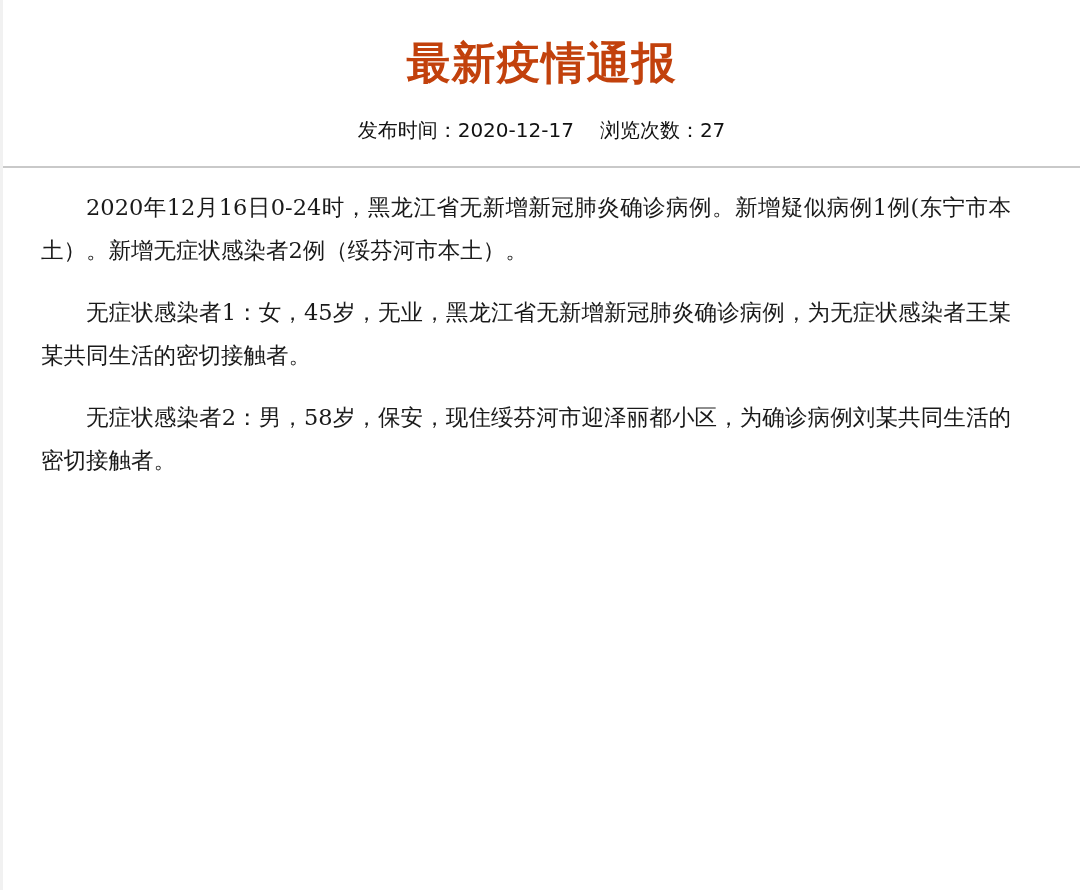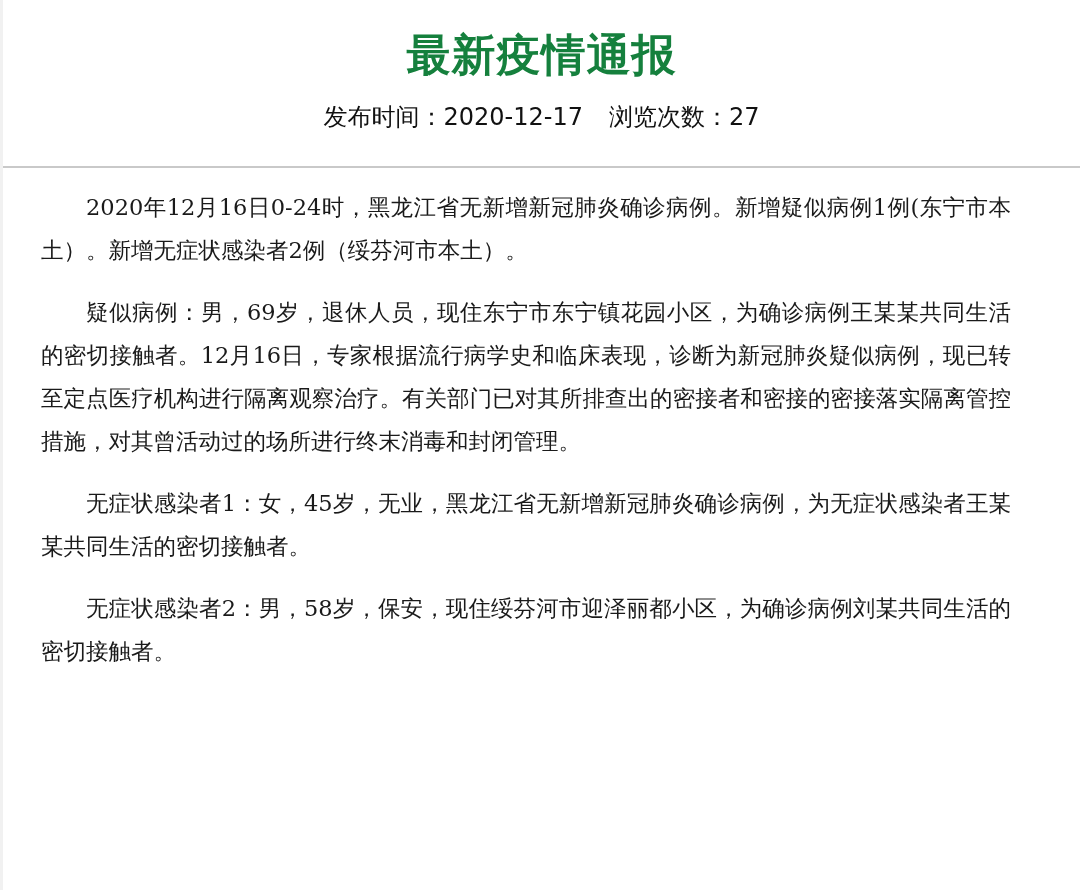--- a/index.html
+++ b/index.html
@@ -24,36 +24,36 @@
       left: 3px; top: 0;
       width: 1077px;
       height: 890px;
       background: #ffffff;
     }
     .header {
       width: 100%;
       text-align: center;
     }
     .title {
-      margin: 7px;
+      margin: 15px;
       padding-top: 16px;
       height: 64px;
       line-height: 64px;
       font-family: "DejaVu Sans", "Liberation Sans", sans-serif;
       font-size: 44px;
       font-weight: bold;
-      color: #15803d;
+      color: #c2410c;
       letter-spacing: 1px;
     }
     .meta {
       margin-top: 10px;
       height: 40px;
       line-height: 40px;
       font-family: "DejaVu Sans", "Liberation Sans", sans-serif;
-      font-size: 24px;
+      font-size: 20px;
       color: #111111;
     }
     .meta .sep {
       display: inline-block;
       width: 26px;
     }
     .divider {
       position: absolute;
       top: 166px;
       left: 0;
@@ -87,17 +87,16 @@
     <h1 class="title">最新疫情通报</h1>
     <div class="meta">
       <span>发布时间：</span><span>2020-12-17</span><span class="sep"></span><span>浏览次数：</span><span>27</span>
     </div>
   </div>
 
   <div class="divider"></div>
 
   <div class="content">
     <p>2020年12月16日0-24时，黑龙江省无新增新冠肺炎确诊病例。新增疑似病例1例(东宁市本土）。新增无症状感染者2例（绥芬河市本土）。</p>
-    <p>疑似病例：男，69岁，退休人员，现住东宁市东宁镇花园小区，为确诊病例王某某共同生活的密切接触者。12月16日，专家根据流行病学史和临床表现，诊断为新冠肺炎疑似病例，现已转至定点医疗机构进行隔离观察治疗。有关部门已对其所排查出的密接者和密接的密接落实隔离管控措施，对其曾活动过的场所进行终末消毒和封闭管理。</p>
     <p>无症状感染者1：女，45岁，无业，黑龙江省无新增新冠肺炎确诊病例，为无症状感染者王某某共同生活的密切接触者。</p>
     <p>无症状感染者2：男，58岁，保安，现住绥芬河市迎泽丽都小区，为确诊病例刘某共同生活的密切接触者。</p>
   </div>
 </div>
 
 </body></html>

